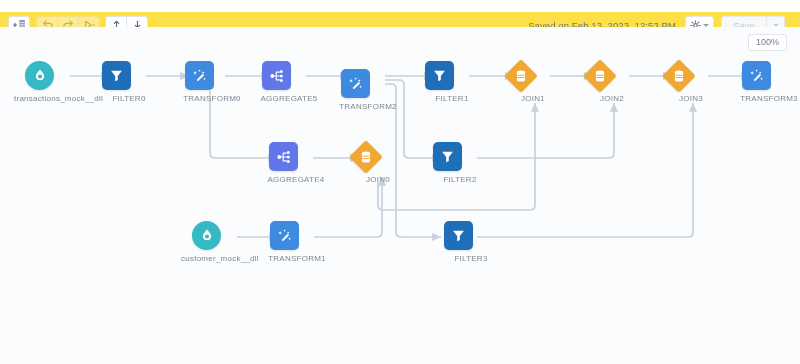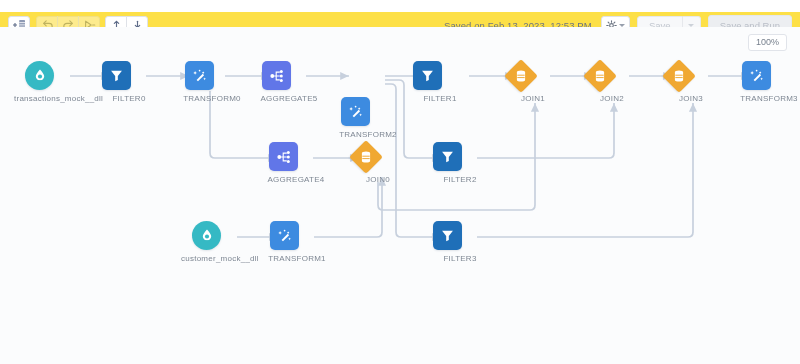--- a/index.html
+++ b/index.html
@@ -179,21 +179,20 @@
           </g>
         </svg>
         <span class="caret"></span>
       </div>
 
       <div class="save-btn">Save</div>
       <div class="save-caret-btn">
         <span class="caret light"></span>
       </div>
 
-      <div class="sar-btn">Save and Run</div>
     </div>
   </div>
 
   <div class="canvas">
 
     <div class="zoom-chip">100%</div>
 
     <svg class="edges">
       <defs>
         <marker id="ah" markerWidth="6" markerHeight="6" refX="5.2" refY="3" orient="auto">
@@ -274,35 +273,35 @@
                 <circle cx="12.3" cy="8" r="1.5"></circle>
                 <circle cx="12.3" cy="12.4" r="1.5"></circle>
               </g>
               <g stroke="#fff" stroke-width="1.1" fill="none">
                 <path d="M5.1 8h2.1M7.2 8V4.1h3.6M7.2 8h3.6M7.2 8v3.9h3.6"></path>
               </g>
             </svg>
           </div>
           <div class="nlabel">AGGREGATE5</div>
         </div>
-        <div class="node" style="left: 341px; top: 42px; margin-top: 28px;">
+        <div class="node" style="left: 341px; top: 42px;">
           <div class="sq transform">
             <svg width="16" height="16" viewBox="0 0 16 16">
               <path d="M4.6 11.9l6.1-6.1 1.4 1.4-6.1 6.1z" fill="#fff"></path>
               <path d="M11.2 3.6l1.1 1.1-1.1 1.1-1.1-1.1z" fill="#fff"></path>
               <g fill="#fff">
                 <path d="M3.1 3.1l.55 1.25L4.9 4.9l-1.25.55L3.1 6.7l-.55-1.25L1.3 4.9l1.25-.55z"></path>
                 <path d="M12.6 9.4l.45 1 1 .45-1 .45-.45 1-.45-1-1-.45 1-.45z"></path>
                 <circle cx="7.6" cy="2.6" r=".85"></circle>
               </g>
             </svg>
           </div>
           <div class="nlabel">TRANSFORM2</div>
         </div>
-        <div class="node" style="left: 413px; top: 34px;">
+        <div class="node" style="left: 425px; top: 34px;">
           <div class="sq filter">
             <svg width="15" height="15" viewBox="0 0 16 16">
               <path d="M2.2 3h11.6L9.4 8.4v4.3L6.6 14V8.4z" fill="#fff"></path>
             </svg>
           </div>
           <div class="nlabel">FILTER1</div>
         </div>
         <div class="node" style="left: 506px; top: 34px;">
           <div class="dia">
             <svg width="14" height="14" viewBox="0 0 14 14">
@@ -406,21 +405,21 @@
               <path d="M11.2 3.6l1.1 1.1-1.1 1.1-1.1-1.1z" fill="#fff"></path>
               <g fill="#fff">
                 <path d="M3.1 3.1l.55 1.25L4.9 4.9l-1.25.55L3.1 6.7l-.55-1.25L1.3 4.9l1.25-.55z"></path>
                 <path d="M12.6 9.4l.45 1 1 .45-1 .45-.45 1-.45-1-1-.45 1-.45z"></path>
                 <circle cx="7.6" cy="2.6" r=".85"></circle>
               </g>
             </svg>
           </div>
           <div class="nlabel">TRANSFORM1</div>
         </div>
-        <div class="node" style="left: 433px; top: 194px;">
+        <div class="node" style="left: 444px; top: 194px;">
           <div class="sq filter">
             <svg width="15" height="15" viewBox="0 0 16 16">
               <path d="M2.2 3h11.6L9.4 8.4v4.3L6.6 14V8.4z" fill="#fff"></path>
             </svg>
           </div>
           <div class="nlabel">FILTER3</div>
         </div>
       </div>
   </div>
 </div>

